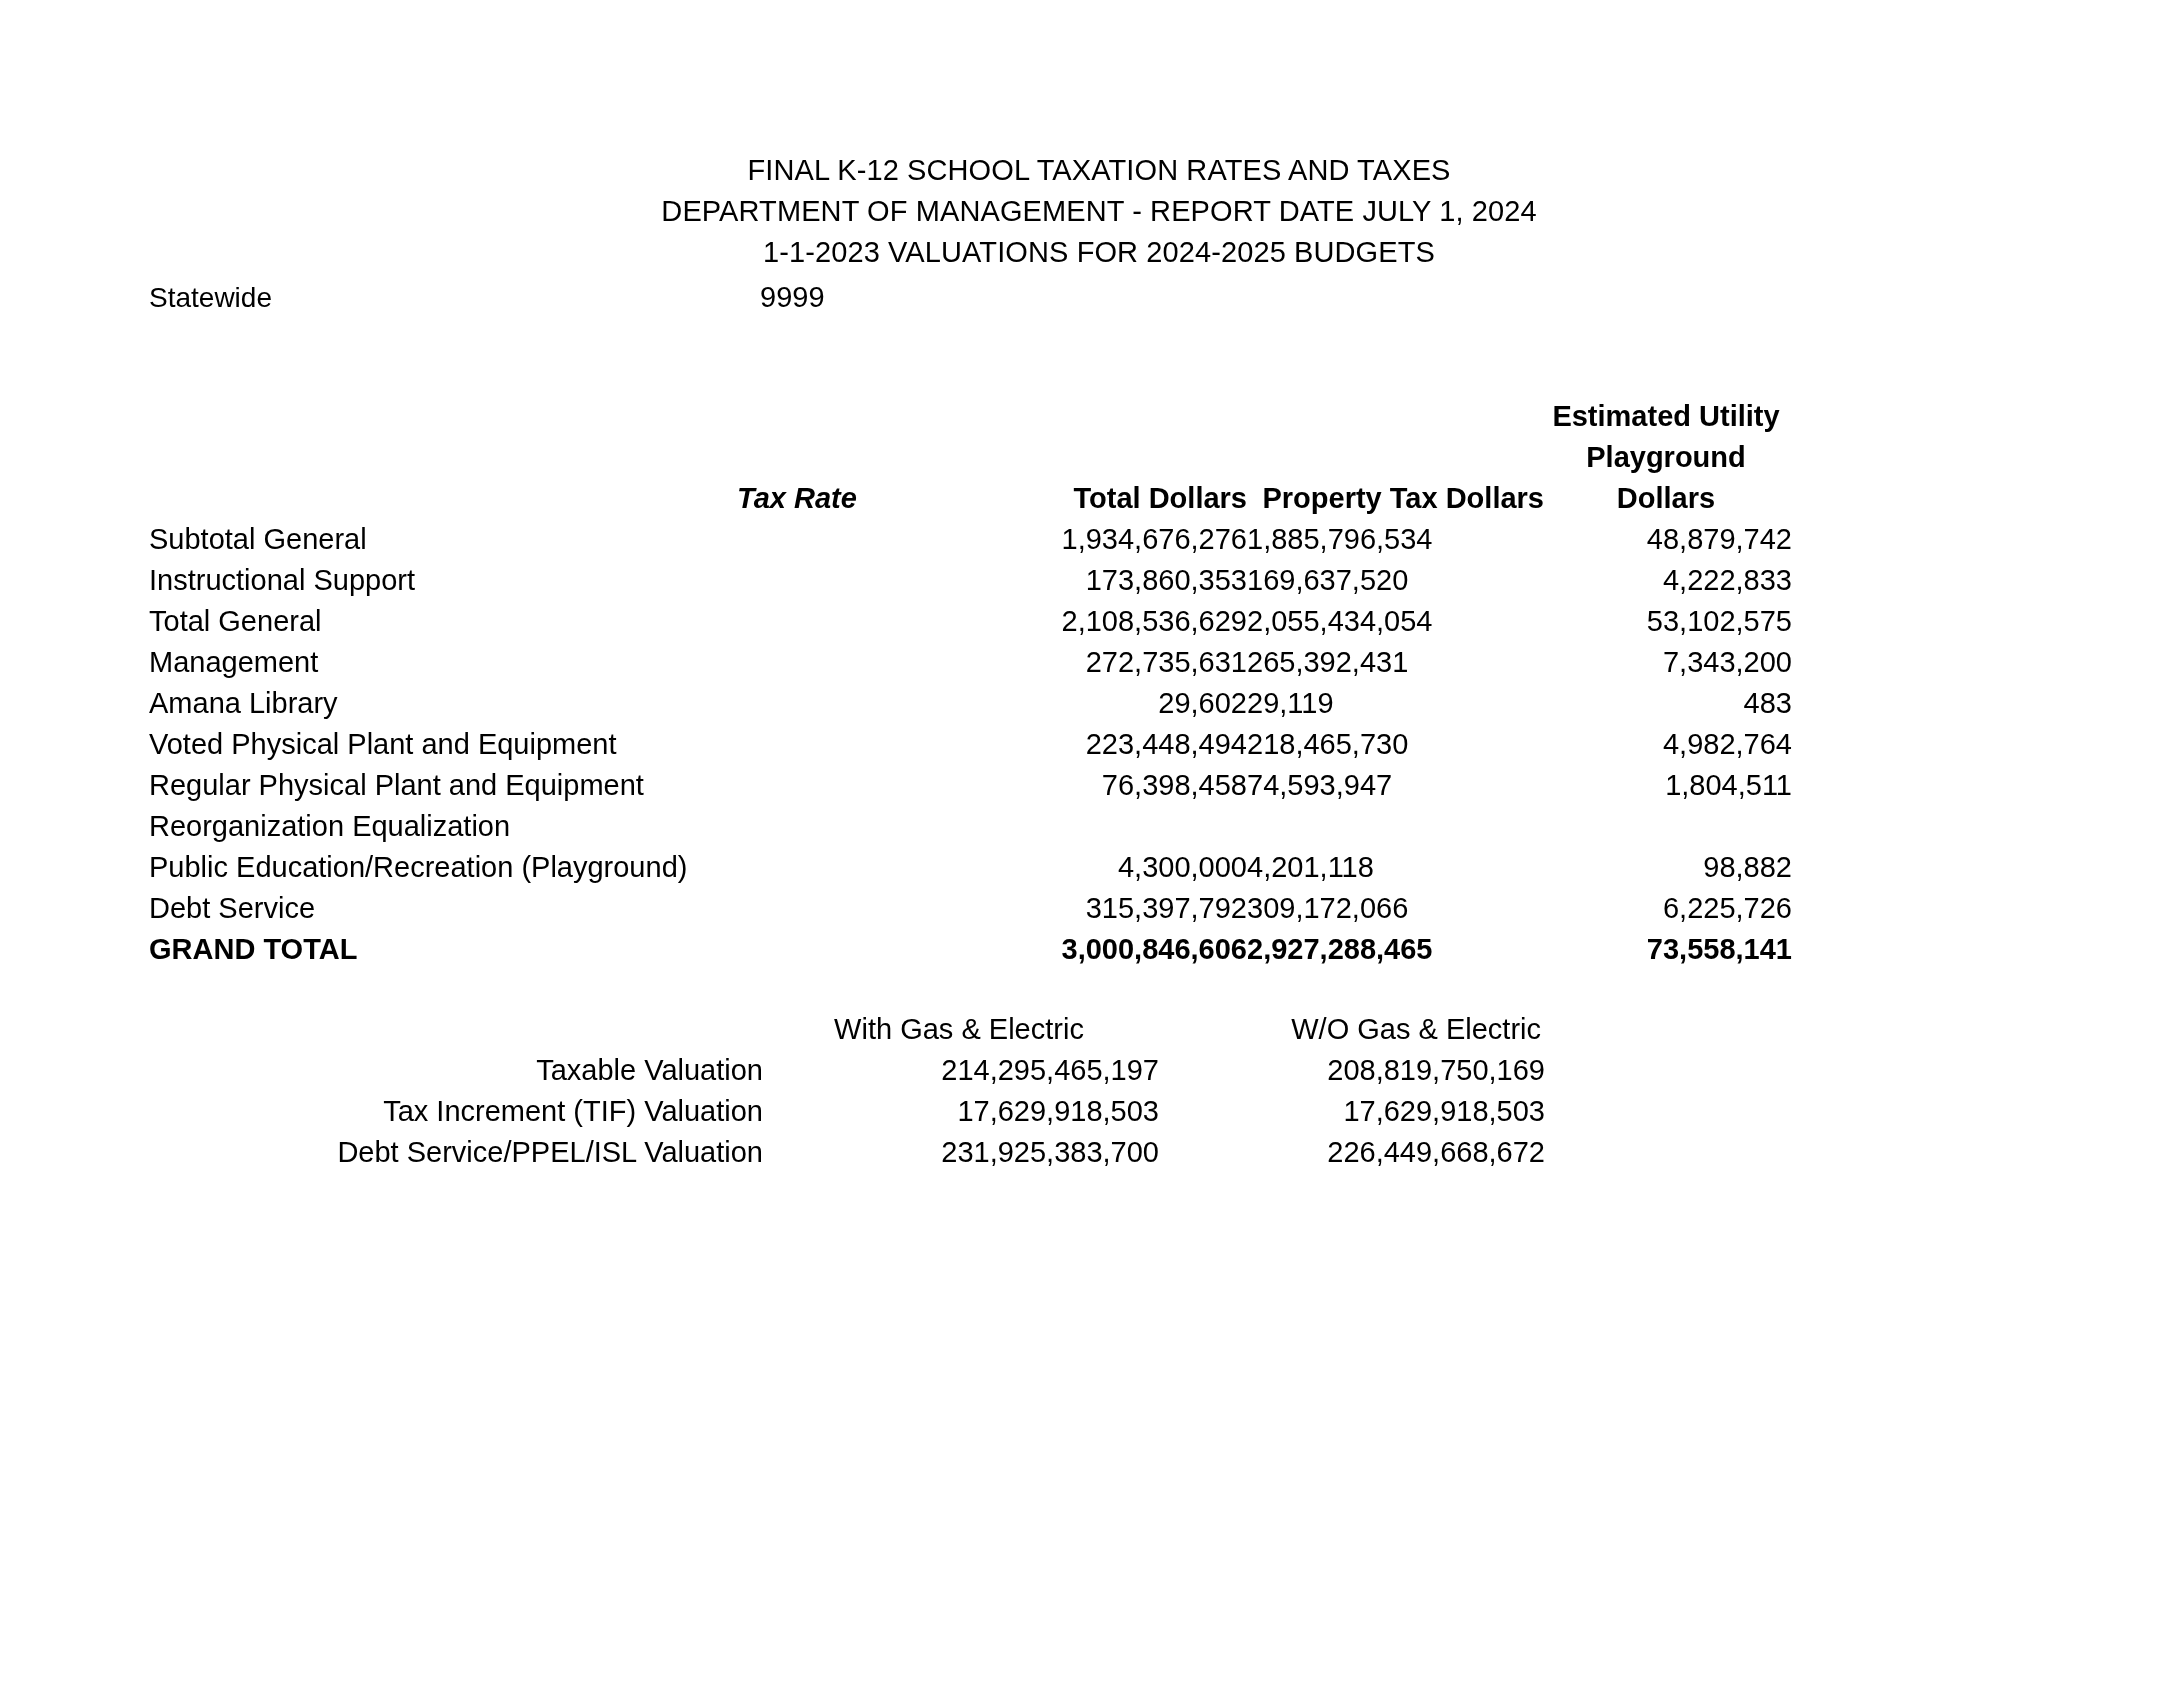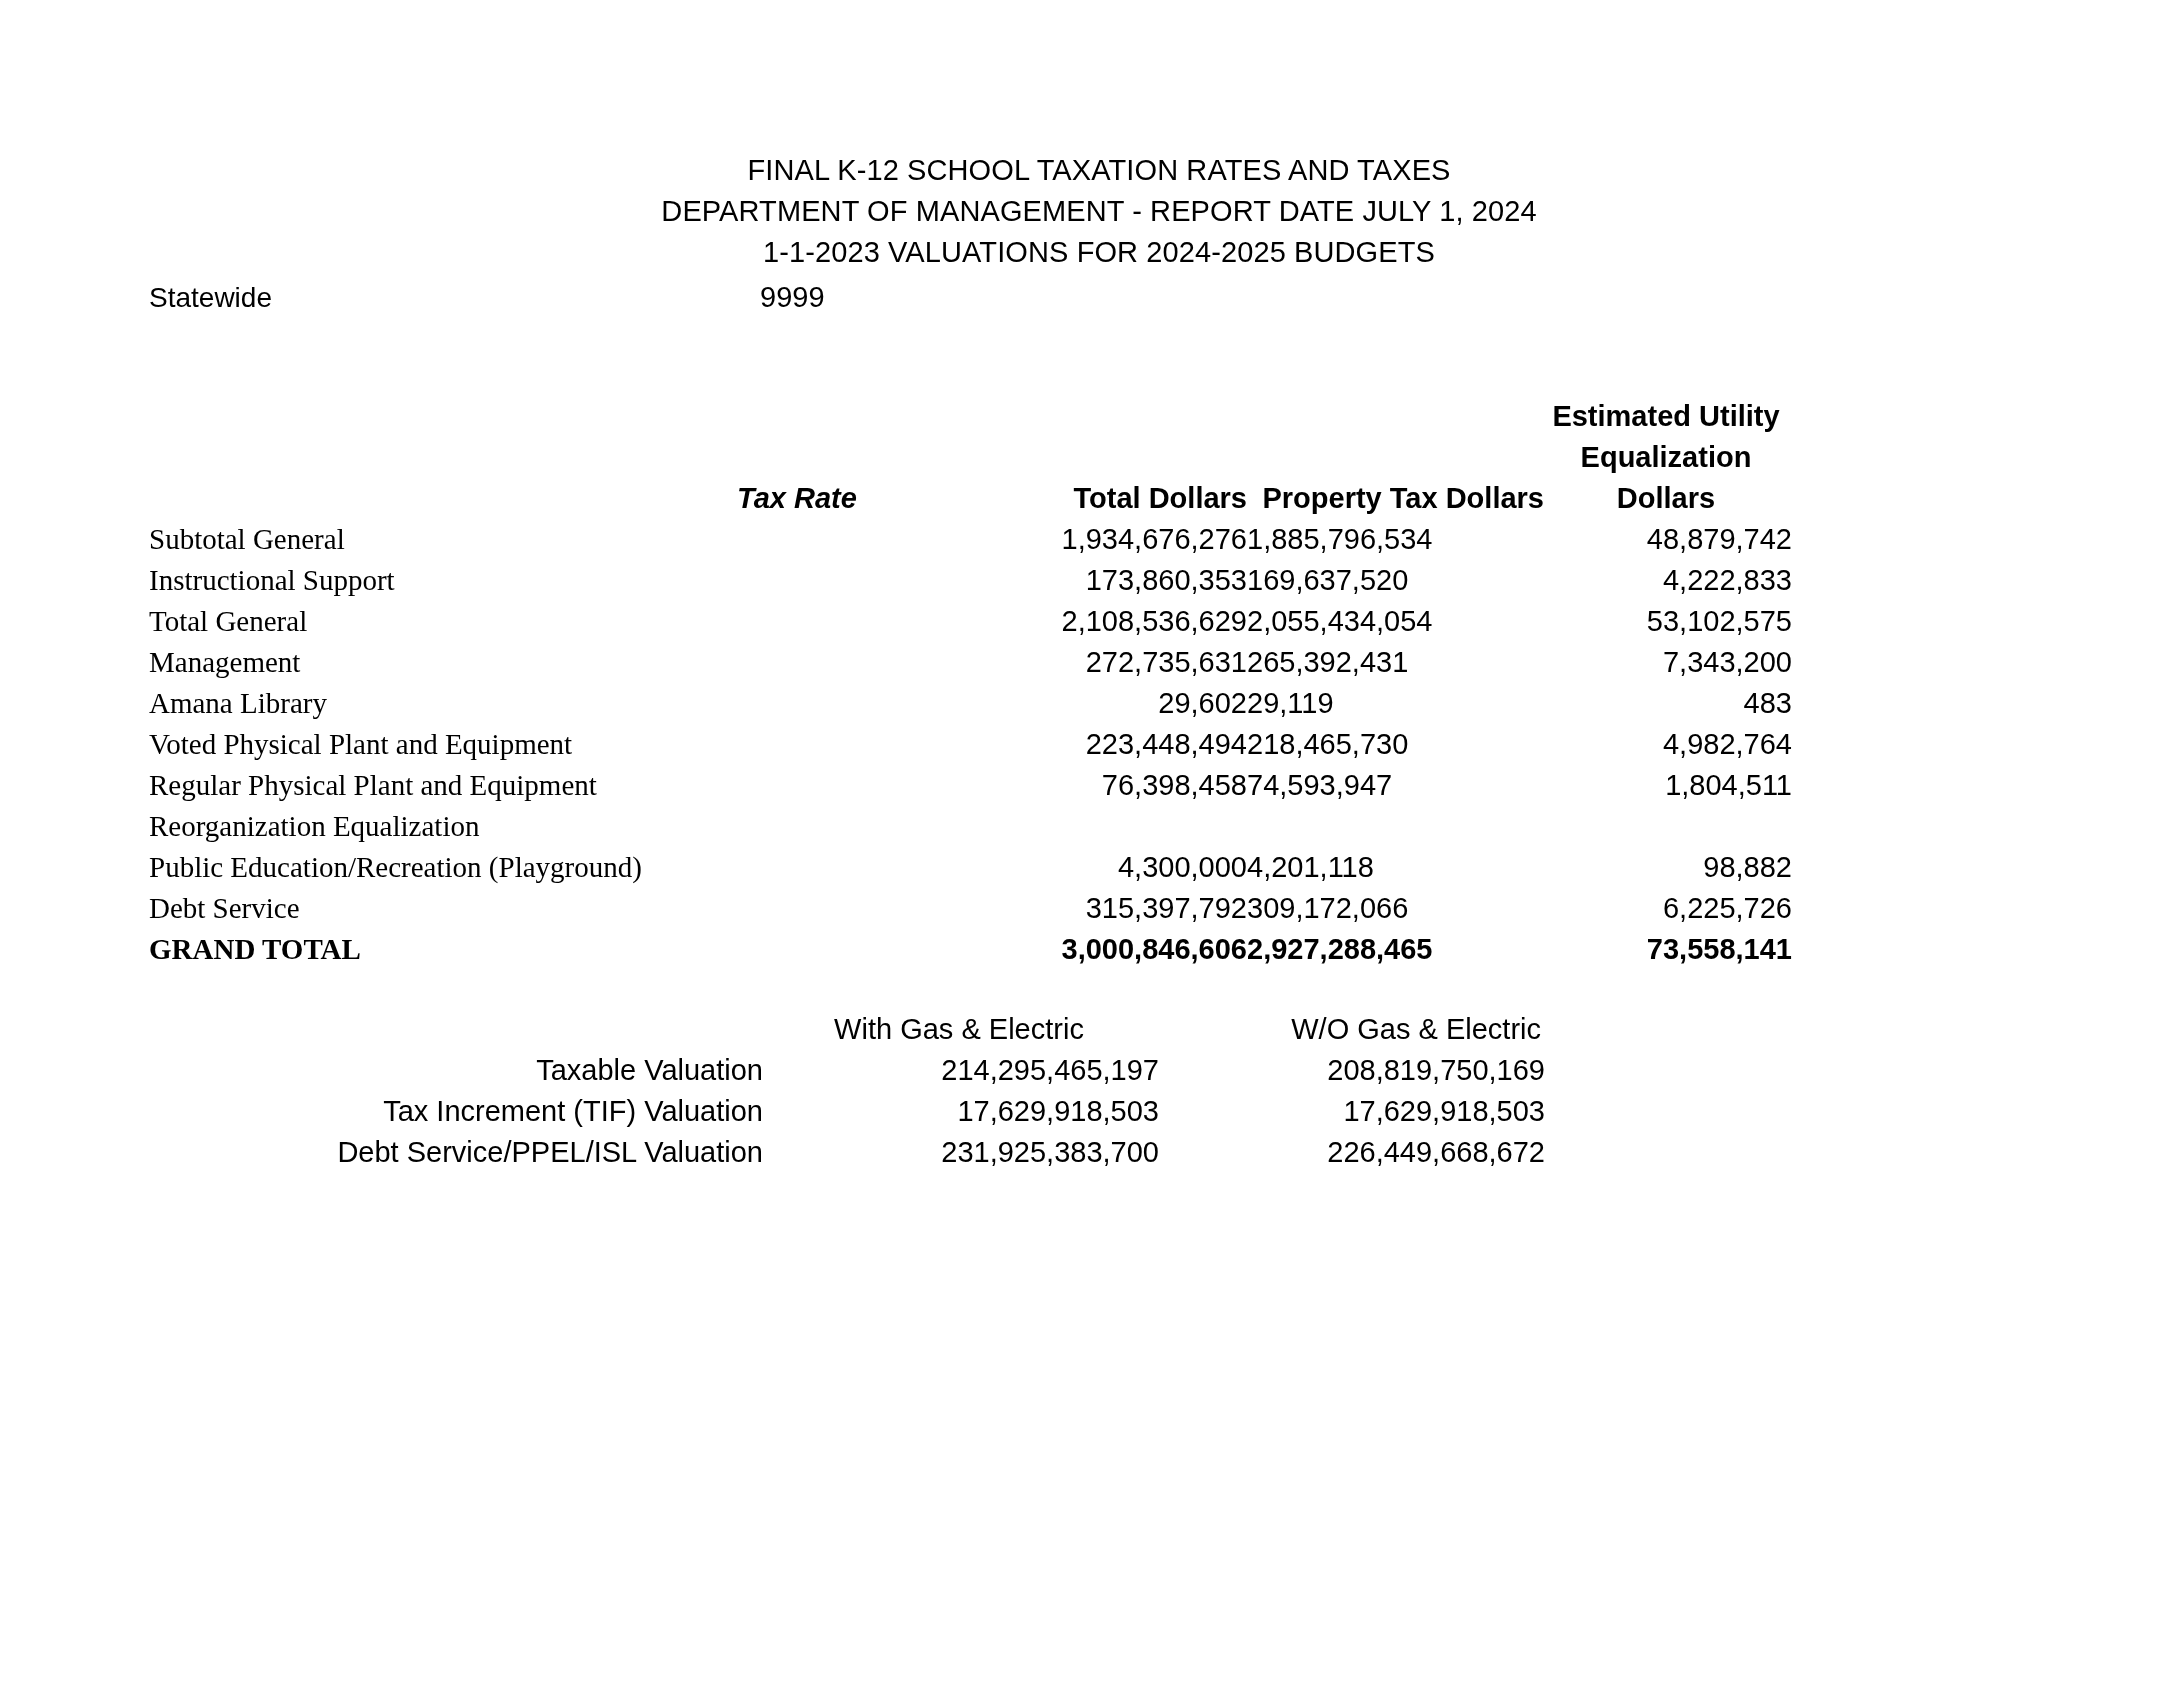--- a/index.html
+++ b/index.html
@@ -77,21 +77,21 @@
   }
   .main-table td, .main-table th {
     padding: 0;
     margin: 0;
     font-size: 29px;
     line-height: 41px;
     font-weight: normal;
     vertical-align: bottom;
     white-space: nowrap;
   }
-  .col-label   { width: 564px; text-align: left; font-family: Liberation Serif, serif; }
+  .col-label   { width: 564px; text-align: left; }
   .col-rate    { width: 267px; text-align: right; padding-right: 6px; font-style: italic; }
   .col-total   { width: 267px; text-align: right; padding-right: 4px; }
   .col-prop    { width: 297px; text-align: left; padding-right: 4px; }
   .col-util    { width: 248px; text-align: right; padding-right: 4px; }
 
   .main-table thead th {
     font-weight: bold;
     vertical-align: bottom;
     padding-bottom: 0;
   }
@@ -161,21 +161,21 @@
     </colgroup>
     <thead>
       <tr>
         <th class="col-label"></th>
         <th class="col-rate">Tax Rate</th>
         <th class="col-total">Total Dollars</th>
         <th class="col-prop">Property Tax Dollars</th>
         <th class="col-util">
           <span class="util-head-stack">
             <span>Estimated Utility</span>
-            <span>Equalization</span>
+            <span>Playground</span>
             <span>Dollars</span>
           </span>
         </th>
       </tr>
     </thead>
     <tbody id="main-table-body">
         <tr>
           <td class="col-label">Subtotal General</td>
           <td class="col-rate">&nbsp;</td>
           <td class="col-total">1,934,676,276</td>

